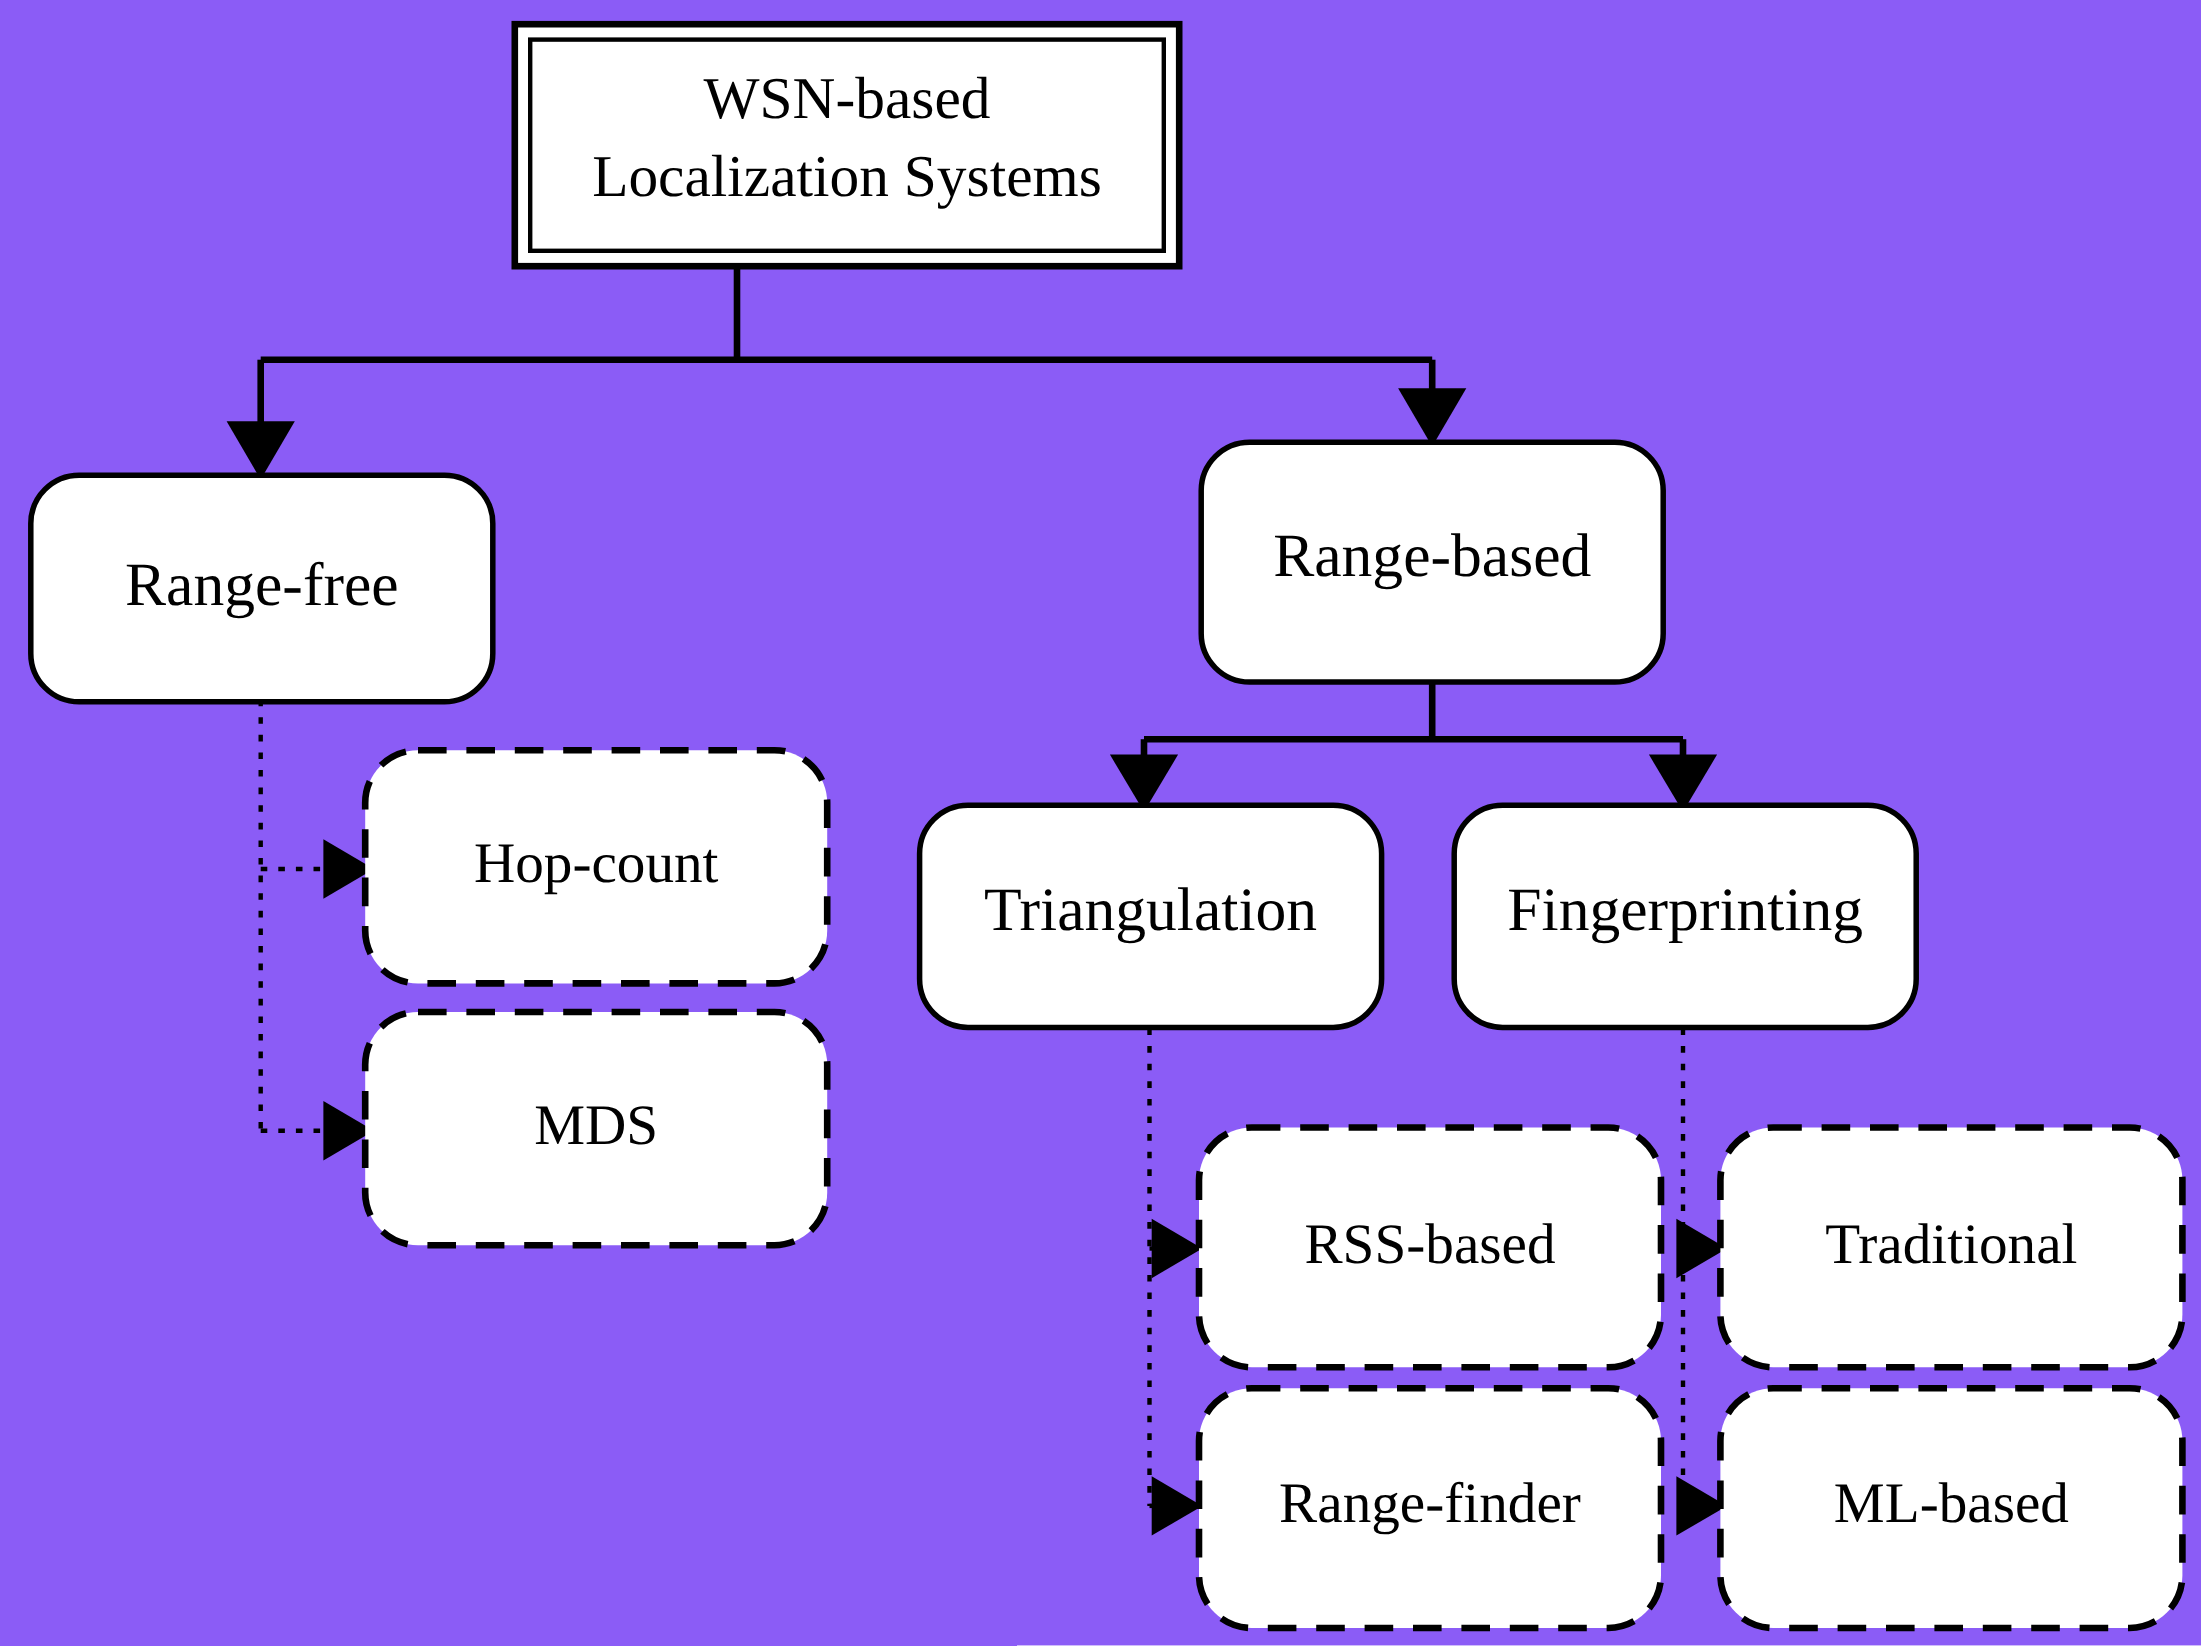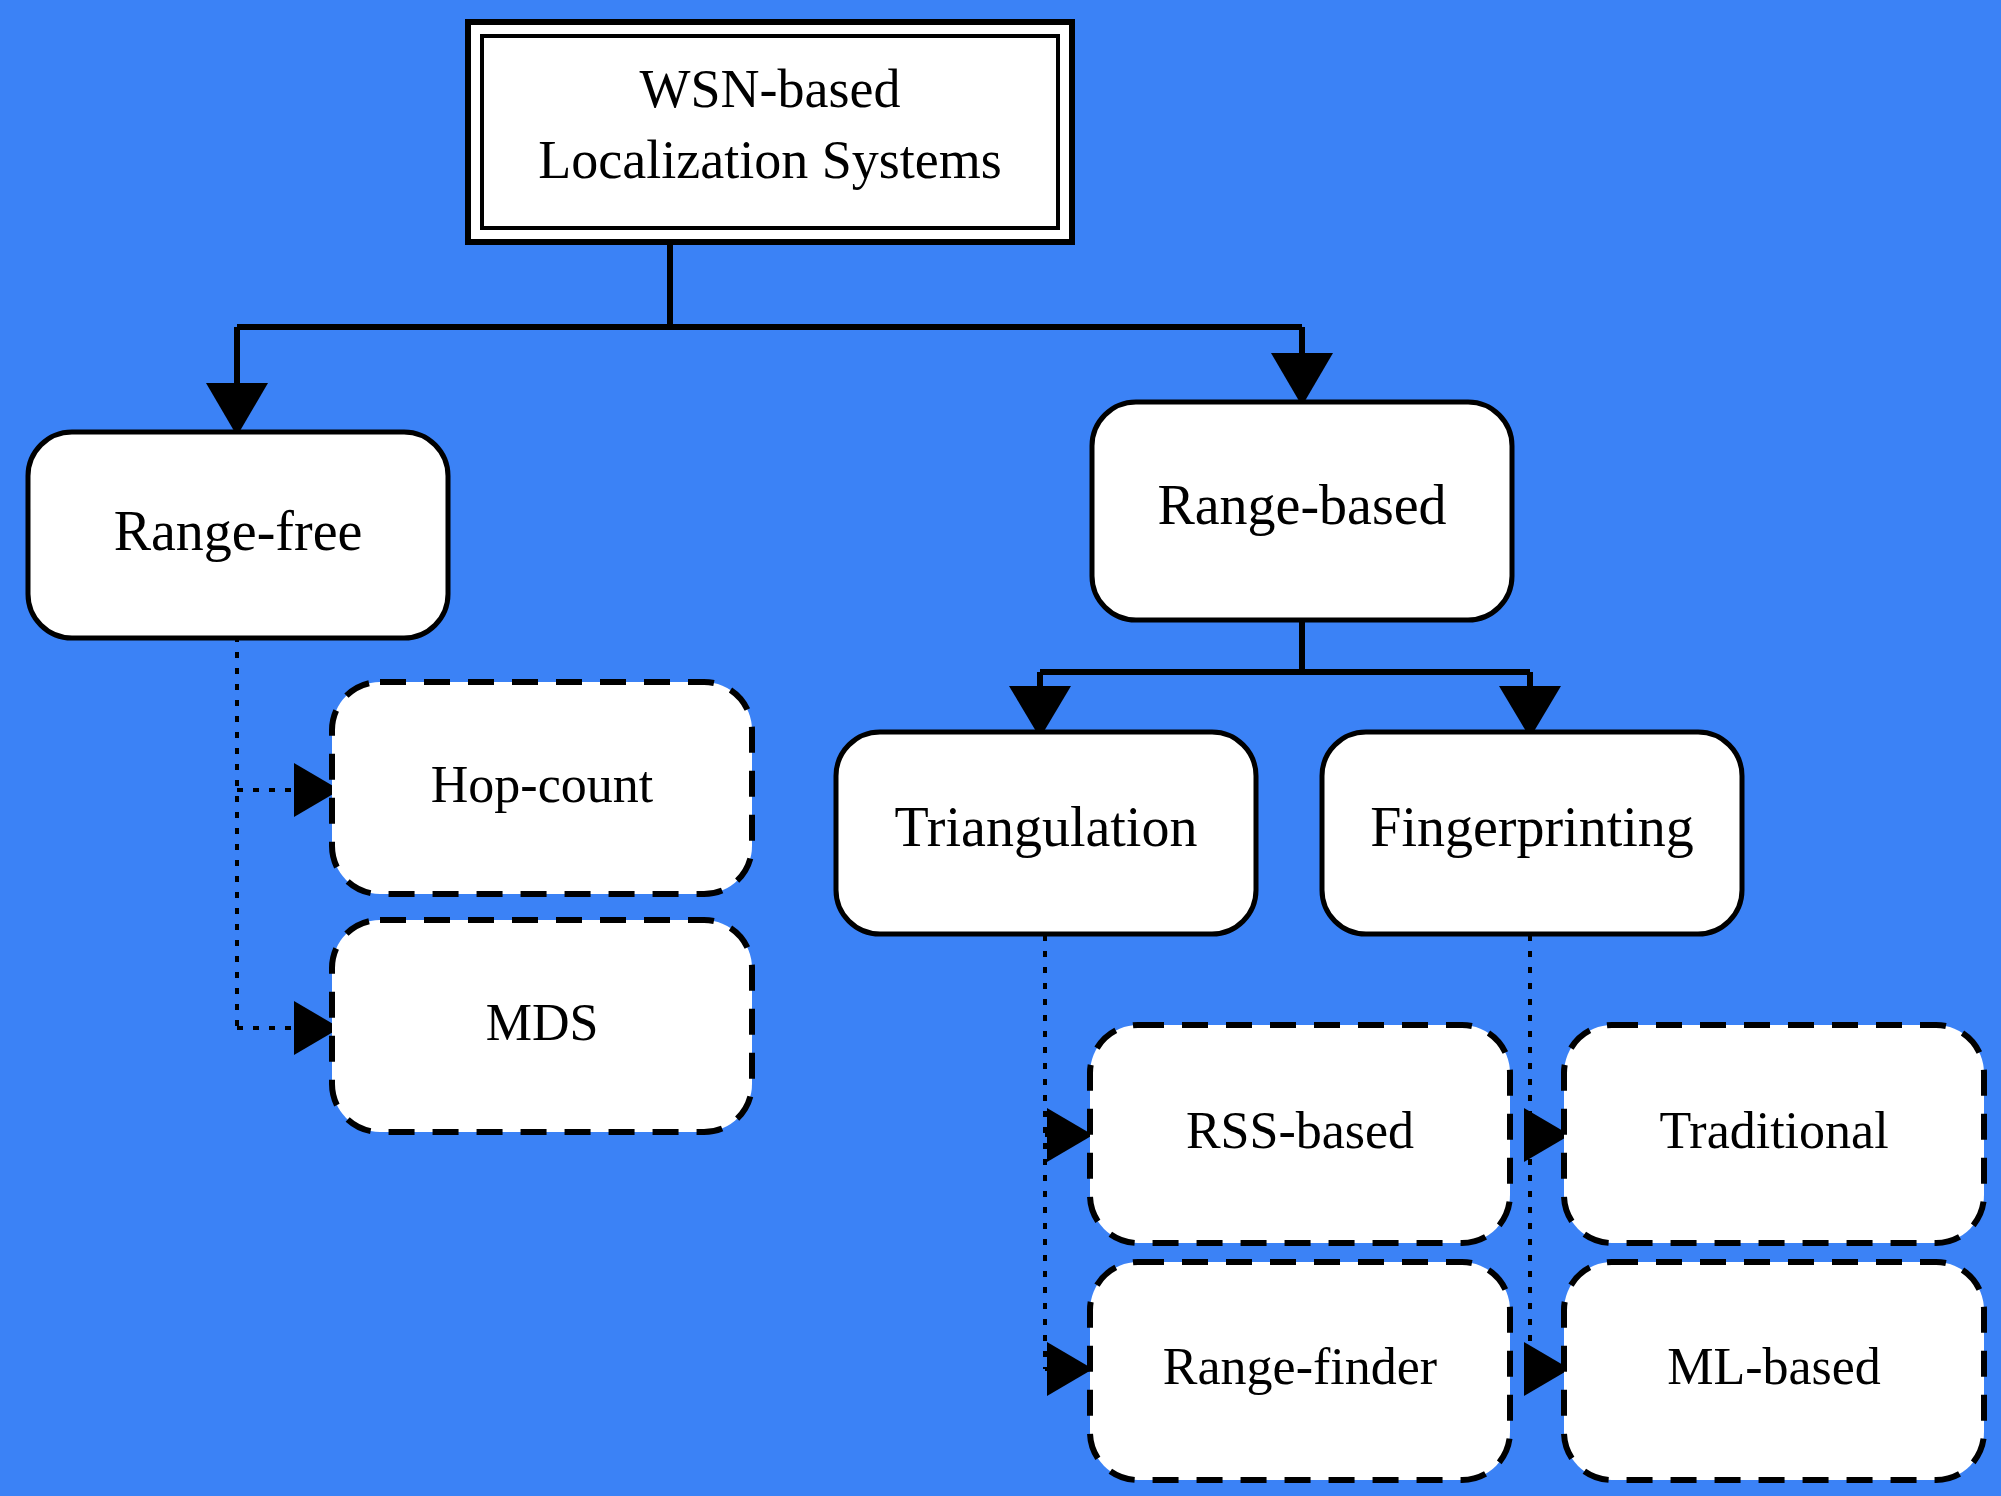--- a/index.html
+++ b/index.html
@@ -4,21 +4,21 @@
 <style>
   html, body {
     margin: 0;
     padding: 0;
     background: #ffffff;
   }
   #diagram-root {
     position: relative;
     width: 2001px;
     height: 1496px;
-    background: #3b82f6;
+    background: #8b5cf6;
     font-family: "Liberation Serif", "DejaVu Serif", serif;
   }
   svg.canvas {
     position: absolute;
     top: 0; left: 0;
     width: 2001px;
     height: 1496px;
     display: block;
   }
   .node-label {

